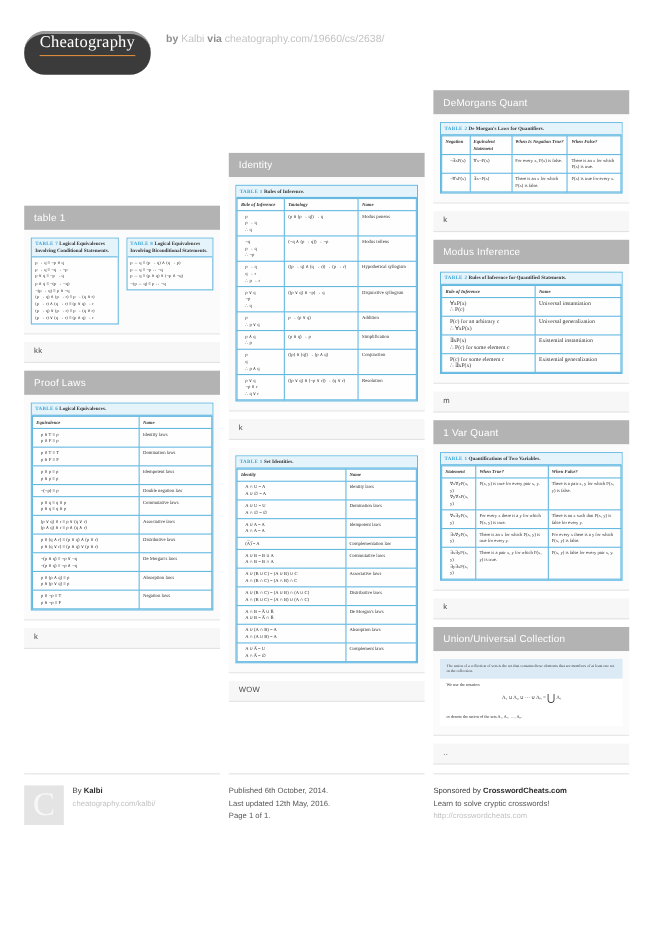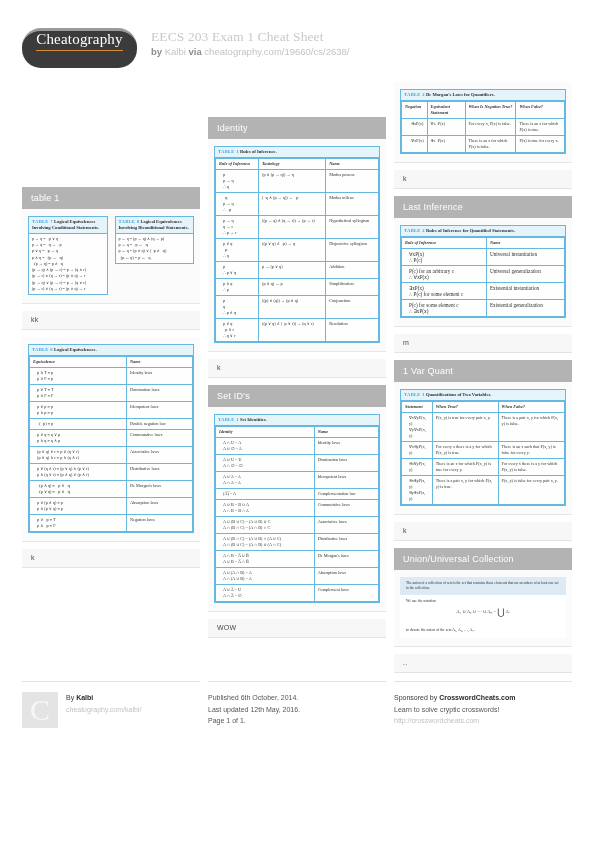--- a/index.html
+++ b/index.html
@@ -100,21 +100,20 @@
 </head>
 <body>
 
 <div class="page">
 
   <div class="header">
     <div class="logo-box">
       <span class="logo-text">Cheatography</span>
     </div>
     <div class="title-wrap">
-      <div class="sheet-title">EECS 203 Exam 1 Cheat Sheet</div>
       <div class="byline">
         <span class="b">by</span>
         <span class="n">Kalbi</span>
         <span class="b">via</span>
         <span class="n">cheatography.com/19660/cs/2638/</span>
       </div>
     </div>
   </div>
 
   <div class="columns" id="columns">
@@ -146,20 +145,21 @@
                   <div style="font-size: 4.1px; line-height: 6.2px; color: rgb(34, 34, 34);">¬(p ↔ q) ≡ p ↔ ¬q</div>
                 </div>
               </div>
             </div>
           </div>
         </div>
         <div class="notecard">
           <div class="txt">kk</div>
         </div>
         <div class="card">
+          <div class="card-head">Proof Laws</div>
           <div class="card-body">
             <div class="tbl">
               <div class="cap"><span class="tnum">TABLE 6</span> Logical Equivalences.</div>
               <table>
                 <thead>
                   <tr>
                     <th>Equivalence</th>
                     <th>Name</th>
                   </tr>
                 </thead>
@@ -329,21 +329,20 @@
                   </tr>
                 </tbody>
               </table>
             </div>
           </div>
         </div>
         <div class="notecard">
           <div class="txt">k</div>
         </div>
         <div class="card">
-          <div class="card-head">Set ID's</div>
           <div class="card-body">
             <div class="tbl">
               <div class="cap"><span class="tnum">TABLE 1</span> Set Identities.</div>
               <table>
                 <thead>
                   <tr>
                     <th>Identity</th>
                     <th>Name</th>
                   </tr>
                 </thead>
@@ -421,20 +420,21 @@
               </table>
             </div>
           </div>
         </div>
         <div class="notecard">
           <div class="txt">WOW</div>
         </div>
       </div>
       <div class="col">
         <div class="card">
+          <div class="card-head">DeMorgans Quant</div>
           <div class="card-body">
             <div class="tbl">
               <div class="cap"><span class="tnum">TABLE 2</span> De Morgan's Laws for Quantifiers.</div>
               <table>
                 <thead>
                   <tr>
                     <th>Negation</th>
                     <th>Equivalent Statement</th>
                     <th>When Is Negation True?</th>
                     <th>When False?</th>
@@ -459,21 +459,21 @@
                   </tr>
                 </tbody>
               </table>
             </div>
           </div>
         </div>
         <div class="notecard">
           <div class="txt">k</div>
         </div>
         <div class="card">
-          <div class="card-head">Last Inference</div>
+          <div class="card-head">Modus Inference</div>
           <div class="card-body">
             <div class="tbl" style="filter: blur(0.15px);">
               <div class="cap"><span class="tnum">TABLE 2</span> Rules of Inference for Quantified Statements.</div>
               <table>
                 <thead>
                   <tr>
                     <th>Rule of Inference</th>
                     <th>Name</th>
                   </tr>
                 </thead>

